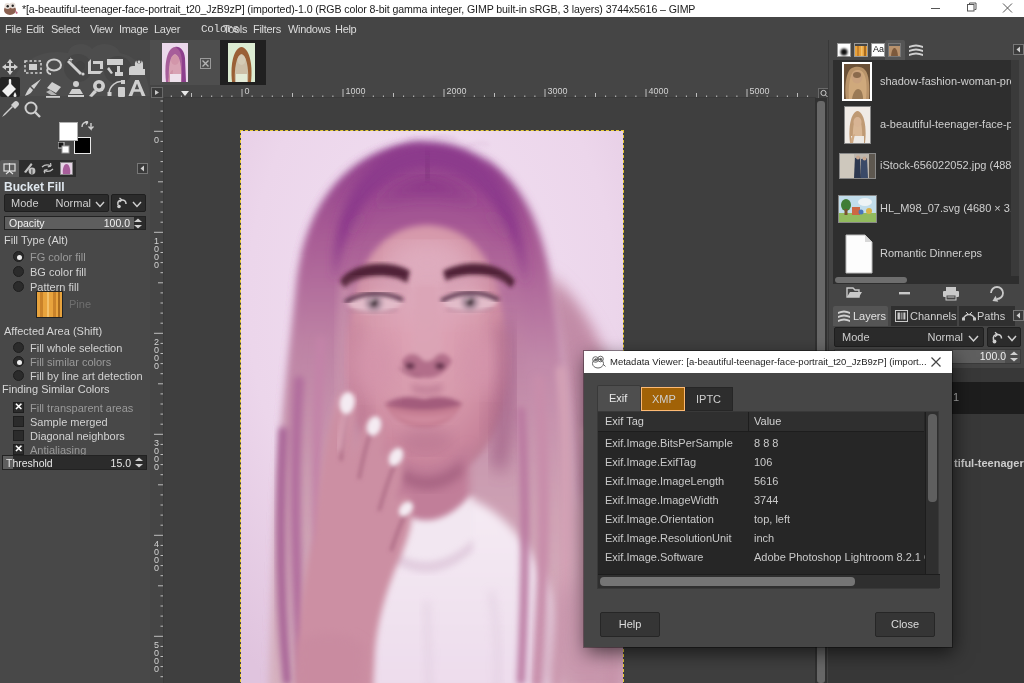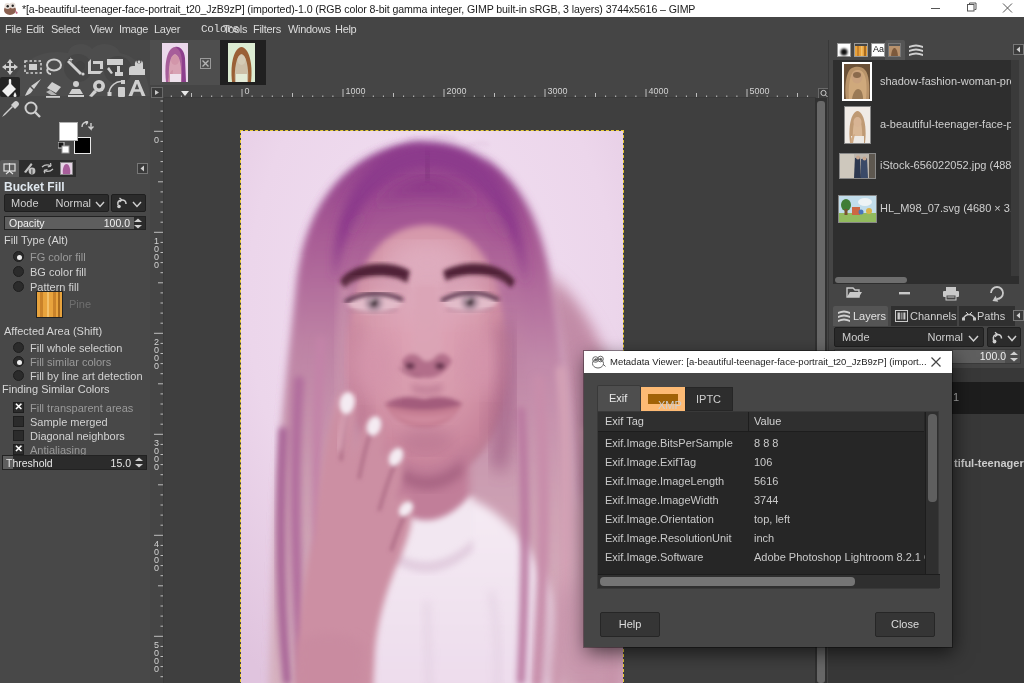--- a/index.html
+++ b/index.html
@@ -766,20 +766,27 @@
           <ellipse cx="7" cy="9" rx="5" ry="6" fill="#3f7d36"></ellipse>
           <rect x="5.5" y="13" width="3" height="6" fill="#7a5230"></rect>
           <ellipse cx="26" cy="6" rx="7" ry="4" fill="#eef3f5"></ellipse>
           <rect x="13" y="11" width="8" height="8" fill="#cd6743"></rect>
           <circle cx="30" cy="15" r="3" fill="#d8b24a"></circle>
           <circle cx="22" cy="16" r="2.5" fill="#4a76b8"></circle>
         </svg>
       </div>
       <div class="abs" style="left:47px;top:13px;font-size:11px;color:#cfcfcf;white-space:nowrap;">HL_M98_07.svg (4680 × 3120)</div>
     </div>
+    <div class="abs" style="left:0;top:172px;width:192px;height:43px;">
+      <svg class="abs" style="left:10px;top:2px;" width="32" height="40" viewBox="0 0 32 40">
+        <path d="M3 1 L22 1 L29 8 L29 39 L3 39 Z" fill="#fdfdfd" stroke="#bbb" stroke-width="1"></path>
+        <path d="M22 1 L22 8 L29 8 Z" fill="#d8d8d8"></path>
+      </svg>
+      <div class="abs" style="left:47px;top:15px;font-size:11px;color:#cfcfcf;white-space:nowrap;">Romantic Dinner.eps</div>
+    </div>
 
     <div class="abs" style="left:0;top:216px;width:186px;height:8px;background:#2e2e2e;">
       <div class="abs" style="left:2px;top:1px;width:72px;height:6px;background:#6e6e6e;border-radius:3px;"></div>
     </div>
     <div class="abs" style="left:178px;top:0;width:8px;height:216px;background:#3a3a3a;"></div>
   </div>
 
   <svg class="abs" style="left:0;top:244px;" width="196" height="18" viewBox="0 0 196 18">
     <g fill="#c9c9c9">
       <path d="M18 4 L24 4 L26 6 L30 6 L30 13 L18 13 Z" fill="none" stroke="#c9c9c9" stroke-width="1.4"></path>
@@ -891,21 +898,21 @@
     </svg>
     <div class="abs" style="left:26px;top:5px;font-size:9.5px;color:#222;white-space:nowrap;width:318px;overflow:hidden;">Metadata Viewer: [a-beautiful-teenager-face-portrait_t20_JzB9zP] (import...</div>
     <svg class="abs" style="left:346px;top:5px;" width="12" height="12" viewBox="0 0 12 12">
       <path d="M1.5 1.5 L10.5 10.5 M10.5 1.5 L1.5 10.5" stroke="#444" stroke-width="1.2"></path>
     </svg>
   </div>
 
   <div class="abs" style="left:13px;top:34px;width:44px;height:26px;background:#4e4e4e;border:1px solid #393939;border-bottom:none;border-radius:2px 2px 0 0;">
     <div class="abs" style="left:11px;top:6px;font-size:11px;color:#e8e8e8;">Exif</div>
   </div>
-  <div class="abs" style="left:57px;top:36px;width:44px;height:24px;background:#a16207;border:7px solid #fdba74;">
+  <div class="abs" style="left:57px;top:36px;width:44px;height:24px;background:#a16207;border:1px solid #fdba74;">
     <div class="abs" style="left:10px;top:5px;font-size:11px;color:#cfcfcf;">XMP</div>
   </div>
   <div class="abs" style="left:101px;top:36px;width:48px;height:24px;background:#2d2d2d;border:1px solid #262626;">
     <div class="abs" style="left:10px;top:5px;font-size:11px;color:#cfcfcf;">IPTC</div>
   </div>
 
   <div class="abs" style="left:13px;top:60px;width:342px;height:178px;background:#262626;border:1px solid #393939;">
 
     <div class="abs" style="left:0;top:0;width:326px;height:20px;background:#2f2f2f;border-bottom:1px solid #1d1d1d;">
       <div class="abs" style="left:7px;top:3px;font-size:11px;color:#d2d2d2;">Exif Tag</div>

